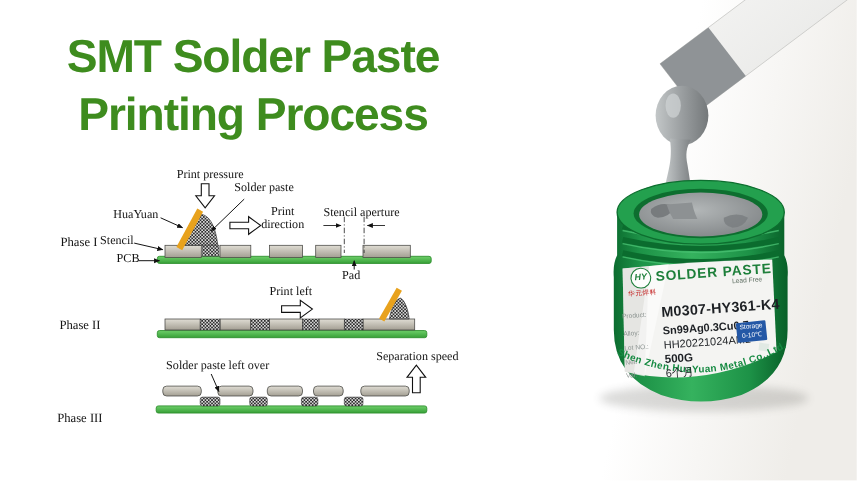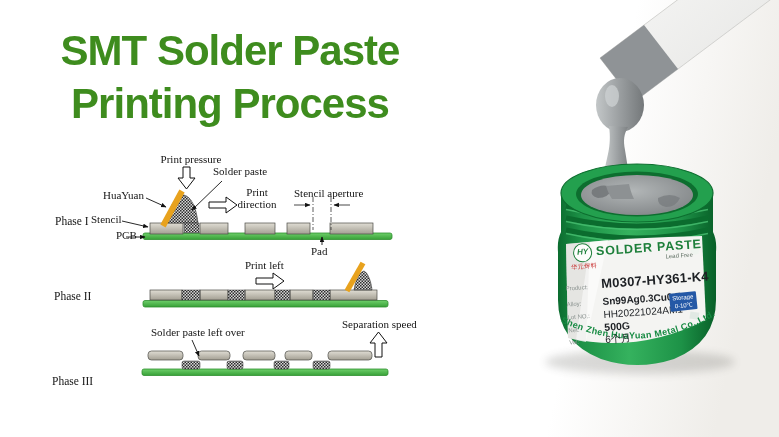--- a/index.html
+++ b/index.html
@@ -197,21 +197,21 @@
   </div>
 
   <div class="abs phase" style="left:55px;top:215px">Phase I</div>
   <div class="abs phase" style="left:54px;top:290px">Phase II</div>
   <div class="abs phase" style="left:52px;top:375px">Phase III</div>
 
   <div class="abs ann center" style="left:154px;top:154px;width:74px">Print pressure</div>
   <div class="abs ann" style="left:213px;top:166px">Solder paste</div>
   <div class="abs ann" style="left:103px;top:190px">HuaYuan</div>
   <div class="abs ann" style="left:91px;top:214px">Stencil</div>
-  <div class="abs ann" style="left:116px;top:230px">PCB</div>
+  <div class="abs ann" style="left:106px;top:230px">PCB</div>
   <div class="abs ann center" style="left:233px;top:187px;width:48px">
     <div>Print</div>
     <div>direction</div>
   </div>
   <div class="abs ann" style="left:294px;top:188px">Stencil aperture</div>
   <div class="abs ann" style="left:311px;top:246px">Pad</div>
   <div class="abs ann" style="left:245px;top:260px">Print left</div>
   <div class="abs ann" style="left:151px;top:327px">Solder paste left over</div>
   <div class="abs ann" style="left:342px;top:319px">Separation speed</div>
 

